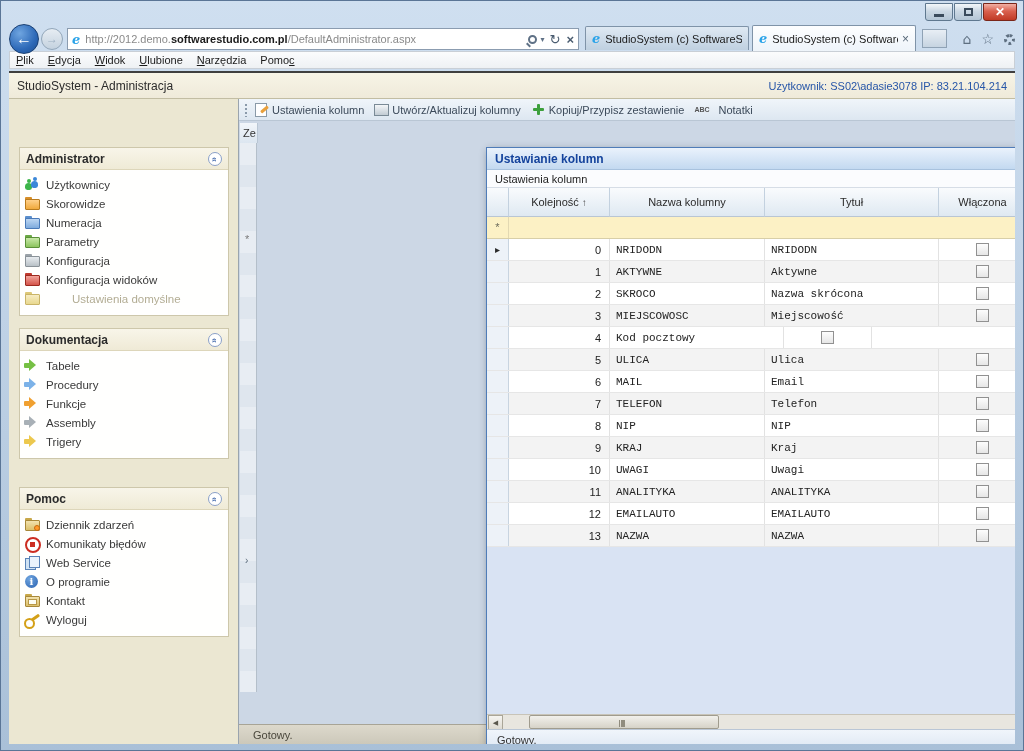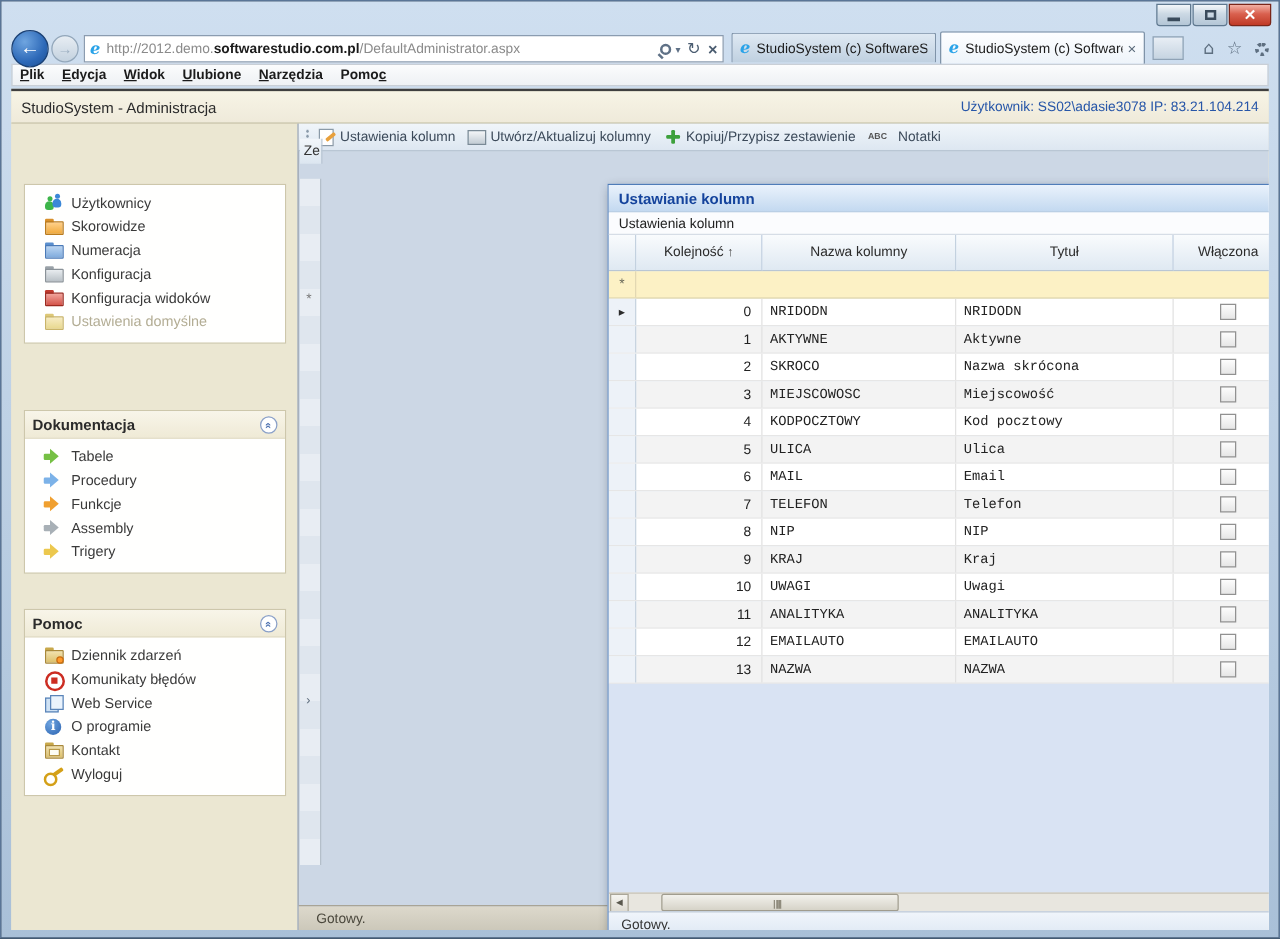--- a/index.html
+++ b/index.html
@@ -40,39 +40,39 @@
     background:linear-gradient(#dfe9f3,#bfd0e0); display:flex; align-items:center; padding:0 6px; border-radius:2px 2px 0 0; }
   .tab.active { background:linear-gradient(#fdfeff,#eef4fa); height:26px; top:-2px; z-index:2; }
   .tab .lbl { flex:1; white-space:nowrap; overflow:hidden; color:#1b1b1b; }
   .tab .x { color:#5a6a7a; font-size:12px; margin-left:4px; }
   .newtab { position:absolute; left:921px; top:2px; width:25px; height:19px; border:1px solid #8fa2b5; background:linear-gradient(#e8eef5,#c6d4e1); }
   .navicons { position:absolute; right:8px; top:2px; display:flex; align-items:center; height:20px; color:#5e6f80; }
   .navicons .ico { margin-left:10px; font-size:14px; font-family:"DejaVu Sans", sans-serif; }
   .gear { width:11px; height:11px; border:3px dotted #5e6f80; border-radius:50%; margin-left:10px; }
   .menubar { position:absolute; left:8px; right:8px; top:50px; height:18px; background:linear-gradient(#fbfcfd,#eef1f4);
     border:1px solid #c9cfd6; display:flex; align-items:center; padding-left:6px; }
-  .menu-item { margin-right:14px; color:#1b1b1b;font-weight:bold; }
+  .menu-item { margin-right:14px; color:#1b1b1b; }
   .menu-item u { text-decoration:underline; }
   
   .client { position:absolute; left:8px; right:8px; top:70px; bottom:6px; background:#ebe7d2; border-top:2px solid #3f3f3f; overflow:hidden; }
   .pageheader { position:absolute; left:0; right:0; top:0; height:26px; background:linear-gradient(#f7f4e6,#efeada);
     border-bottom:1px solid #c2bda3; display:flex; align-items:center; justify-content:space-between; padding:0 8px; }
   .pagetitle { font-size:12px; color:#2b2b2b; }
   .userinfo { color:#2756a8; font-size:11px; }
   
   .sidebar { position:absolute; left:0; top:26px; width:229px; bottom:0; background:#ebe7d2; }
   .panel { position:absolute; left:10px; width:210px; background:#fffffe; border:1px solid #cdc7ab; }
   .panel-h { height:22px; background:linear-gradient(#f8f5e9,#efead6); border-bottom:1px solid #ddd6ba;
     display:flex; align-items:center; justify-content:space-between; padding:0 6px; font-weight:bold; font-size:12px; color:#2b2b2b; }
   .chev { width:14px; height:14px; border-radius:50%; border:1px solid #8aa0c8; background:#fff; color:#4a6fae;
     font-size:9px; line-height:13px; text-align:center; }
   .chev span { display:inline-block; transform:rotate(-90deg); font-weight:bold; }
-  .panel-items { padding:5px 4px 7px 15px; }
+  .panel-items { padding:5px 4px 7px 4px; }
   .side-item { display:flex; align-items:center; height:19px; color:#3a3a3a; font-size:11.5px; cursor:default; }
-  .side-item.disabled { color:#b3ad94; }
+  .side-item.disabled { color:#b3ad94;gap:26px; }
   .side-item .icon { width:17px; height:13px; margin-right:5px; position:relative; flex:none; }
   
   .fold::before { content:""; position:absolute; left:1px; top:0; width:7px; height:3px; border-radius:1px 1px 0 0; }
   .fold::after { content:""; position:absolute; left:1px; top:2px; width:13px; height:9px; border-radius:1px; }
   .folder-orange-icon::before { background:#d88f2a; } .folder-orange-icon::after { background:linear-gradient(#ffd08a,#f0a93c); border:1px solid #b97b1e; }
   .folder-blue-icon::before { background:#5b8fce; } .folder-blue-icon::after { background:linear-gradient(#bcd6f2,#7fabdd); border:1px solid #4a7ab8; }
   .folder-green-icon::before { background:#6aa844; } .folder-green-icon::after { background:linear-gradient(#c8e8a8,#8cc45e); border:1px solid #5a9038; }
   .folder-gray-icon::before { background:#9aa2a8; } .folder-gray-icon::after { background:linear-gradient(#e8ecef,#b9c1c7); border:1px solid #8a9298; }
   .folder-red-icon::before { background:#c03a2e; } .folder-red-icon::after { background:linear-gradient(#f2a59c,#d4544a); border:1px solid #9c2a20; }
   .folder-yellow-icon::before { background:#ddc878; } .folder-yellow-icon::after { background:linear-gradient(#f7ecc4,#e8d88e); border:1px solid #c9b468; }
@@ -110,21 +110,21 @@
     border-bottom:1px solid #b9c6d4; display:flex; align-items:center; overflow:hidden; color:#3c4a5a; }
   .grip { width:4px; height:14px; margin:0 6px 0 5px; background-image:radial-gradient(circle, #8a9aaa 1px, transparent 1.2px); background-size:4px 4px; }
   .tool-item { display:flex; align-items:center; margin-right:10px; white-space:nowrap; }
   .tool-item .ticon { width:14px; height:13px; margin-right:4px; position:relative; }
   .doc-edit-icon::before { content:""; position:absolute; left:1px; top:0; width:10px; height:12px; background:#fff; border:1px solid #8a9aa8; }
   .doc-edit-icon::after { content:""; position:absolute; left:6px; top:5px; width:9px; height:3px; background:#e8a03c; transform:rotate(-40deg); border-radius:1px; }
   .table-icon::before { content:""; position:absolute; left:0; top:1px; width:13px; height:10px; background:linear-gradient(#f4f6f8,#c2ccd4); border:1px solid #7a8a96; }
   .copy-assign-icon::before { content:""; position:absolute; left:6px; top:1px; width:3px; height:11px; background:#3da03c; border-radius:1px; }
   .copy-assign-icon::after { content:""; position:absolute; left:2px; top:5px; width:11px; height:3px; background:#3da03c; border-radius:1px; }
   .abc-icon { width:20px !important; font-size:7px; font-weight:bold; color:#555; letter-spacing:0; line-height:13px; }
-  .bg-ze { position:absolute; left:1px; top:12px; width:18px; height:20px; background:linear-gradient(#f2f6fa,#dce6f0); border-right:1px solid #b9c6d4; color:#333; padding:4px 0 0 3px; overflow:hidden; }
+  .bg-ze { position:absolute; left:1px; top:24px; width:18px; height:20px; background:linear-gradient(#f2f6fa,#dce6f0); border-right:1px solid #b9c6d4; color:#333; padding:4px 0 0 3px; overflow:hidden; }
   .bg-strip { position:absolute; left:1px; top:44px; width:17px; bottom:52px; background:repeating-linear-gradient(#e8edf3 0 22px, #dfe6ee 22px 44px); border-right:1px solid #b4bfca; color:#555; }
   .bg-strip .star { position:absolute; left:5px; top:90px; color:#7a7a7a; }
   .bg-strip .carr { position:absolute; left:5px; top:412px; color:#5a6a7a; font-size:10px; }
   .pstatus { position:absolute; left:0; right:0; bottom:0; height:20px; background:linear-gradient(#ddd9cc,#ccc8ba);
     border-top:1px solid #a8a496; display:flex; align-items:center; color:#4a473c; }
   .pstatus .left { margin-left:14px; flex:1; }
   .statusicons { display:flex; align-items:center; margin:0 6px 0 8px; }
   .sync-icon { color:#2f9e2f; font-weight:bold; font-size:10px; letter-spacing:-2px; margin-right:7px; font-family:"DejaVu Sans", sans-serif; }
   .export-icon { width:12px; height:10px; background:linear-gradient(#f2f6fa,#c8d6e4); border:1px solid #7a93ad; margin-right:7px; position:relative; }
   .export-icon::after { content:""; position:absolute; right:-2px; bottom:-2px; border:3px solid transparent; border-top:4px solid #4a7ab8; transform:rotate(-135deg); }
@@ -226,35 +226,43 @@
     </div>
 
   <div class="client">
     <div class="pageheader">
       <span class="pagetitle">StudioSystem - Administracja</span>
       <span class="userinfo">Użytkownik: SS02\adasie3078 IP: 83.21.104.214</span>
     </div>
 
     <div class="sidebar" id="sidebar">
         <div class="panel" style="top: 48px;">
+          <div class="panel-h">
+            <span>Administrator</span>
+            <span class="chev"><span>»</span></span>
+          </div>
           <div class="panel-items">
             <div class="side-item">
               <span class="icon users-icon">
                 <span class="p p1"></span>
                 <span class="p p2"></span>
               </span>
               <span>Użytkownicy</span>
             </div>
             <div class="side-item">
               <span class="icon folder-orange-icon fold"></span>
               <span>Skorowidze</span>
             </div>
             <div class="side-item">
               <span class="icon folder-blue-icon fold"></span>
               <span>Numeracja</span>
+            </div>
+            <div class="side-item">
+              <span class="icon folder-green-icon fold"></span>
+              <span>Parametry</span>
             </div>
             <div class="side-item">
               <span class="icon folder-gray-icon fold"></span>
               <span>Konfiguracja</span>
             </div>
             <div class="side-item">
               <span class="icon folder-red-icon fold"></span>
               <span>Konfiguracja widoków</span>
             </div>
             <div class="side-item disabled">
@@ -429,21 +437,20 @@
                 <div class="gcell num c1">3</div>
                 <div class="gcell txt c2">MIEJSCOWOSC</div>
                 <div class="gcell txt c3">Miejscowość</div>
                 <div class="gcell chk c4">
                   <span class="cb"></span>
                 </div>
               </div>
               <div class="grow">
                 <div class="gcell ind c0"></div>
                 <div class="gcell num c1">4</div>
-                <div class="gcell txt c2">KODPOCZTOWY</div>
                 <div class="gcell txt c3">Kod pocztowy</div>
                 <div class="gcell chk c4">
                   <span class="cb"></span>
                 </div>
               </div>
               <div class="grow alt">
                 <div class="gcell ind c0"></div>
                 <div class="gcell num c1">5</div>
                 <div class="gcell txt c2">ULICA</div>
                 <div class="gcell txt c3">Ulica</div>

